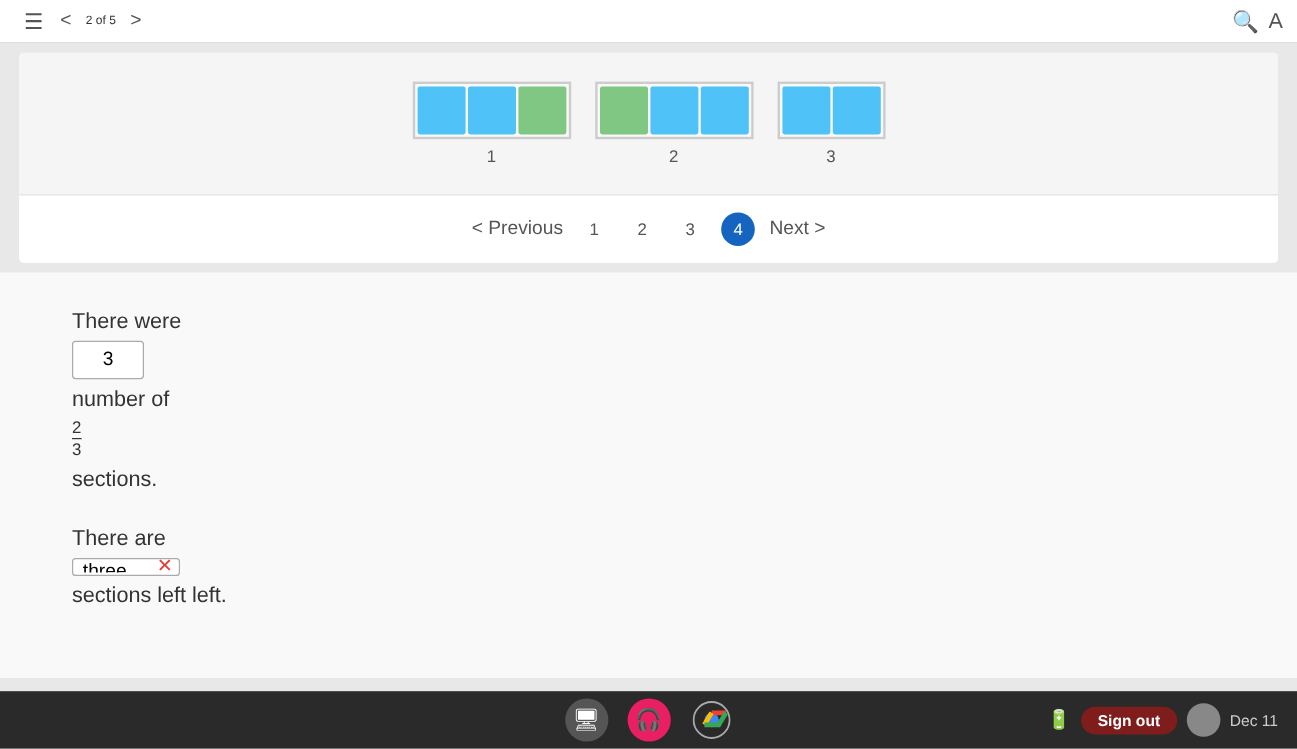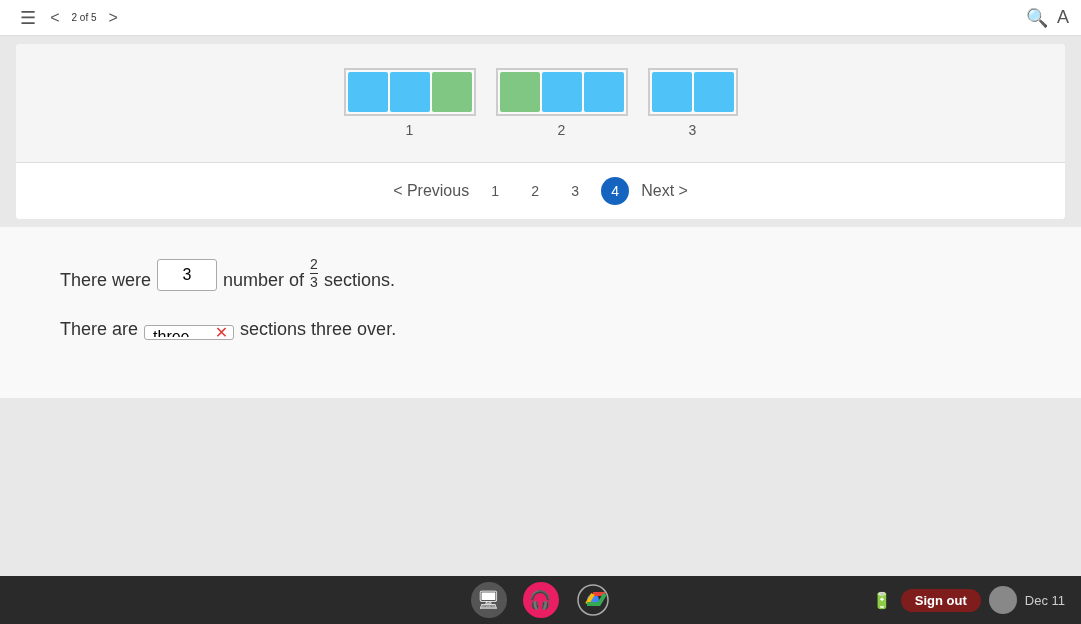--- a/index.html
+++ b/index.html
@@ -157,25 +157,26 @@
     }
 
     
     .answer-section {
       padding: 30px 60px;
       background: #f9f9f9;
     }
 
     .answer-row {
       display: flex;
-      align-items: flex-end;
+      align-items: flex-start;
       font-size: 18px;
       color: #333;
       margin-bottom: 28px;
       gap: 6px;
+      flex-direction: column;
     }
 
     .answer-input {
       border: 1px solid #aaa;
       border-radius: 3px;
       width: 60px;
       height: 32px;
       text-align: center;
       font-size: 16px;
       padding: 2px 4px;
@@ -387,21 +388,21 @@
     <div class="select-wrapper">
       <select class="answer-select">
         <option value="one">one</option>
         <option value="two">two</option>
         <option value="three" selected="">three</option>
         <option value="four">four</option>
         <option value="five">five</option>
       </select>
       <span class="select-error-icon">✕</span>
     </div>
-    <span>sections three over.</span>
+    <span>sections left left.</span>
   </div>
 
 </div>
 
 <div class="taskbar">
   <div class="taskbar-icon monitor">🖥</div>
   <div class="taskbar-icon headset">🎧</div>
   <div class="taskbar-icon chrome">
     <svg class="chrome-icon" viewBox="0 0 32 32">
       <circle cx="16" cy="16" r="15" fill="none" stroke="#aaa" stroke-width="1.5"></circle>

